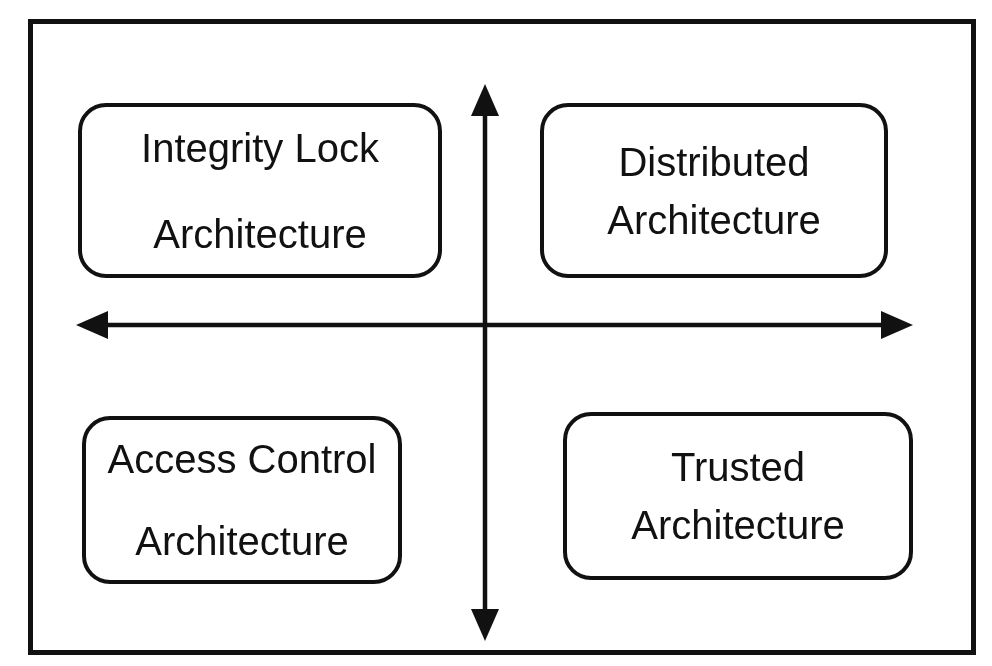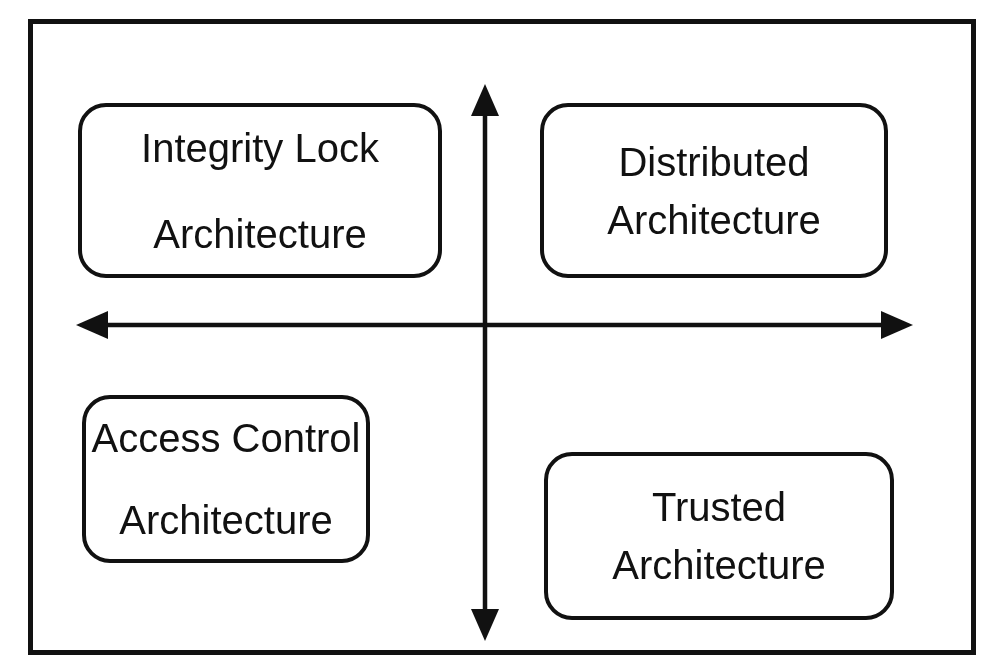--- a/index.html
+++ b/index.html
@@ -56,22 +56,22 @@
     flex-direction: column;
     align-items: center;
     justify-content: center;
     text-align: center;
     color: var(--text);
     font-size: 40px;
     line-height: 58px;
   }
   .node-tl { left: 78px;  top: 103px; width: 364px; height: 175px; gap: 28px; }
   .node-tr { left: 540px; top: 103px; width: 348px; height: 175px; }
-  .node-bl { left: 82px;  top: 395px; width: 288px; height: 168px; gap: 24px; }
-  .node-br { left: 544px; top: 412px; width: 350px; height: 168px; margin-top: 40px; }
+  .node-bl { left: 82px;  top: 416px; width: 320px; height: 168px; gap: 24px; }
+  .node-br { left: 563px; top: 412px; width: 350px; height: 168px; }
 </style>
 </head>
 <body>
 
 <div class="canvas">
 
   <div class="frame"></div>
 
   <svg class="axes-svg" viewBox="0 0 992 666">
     <g>

